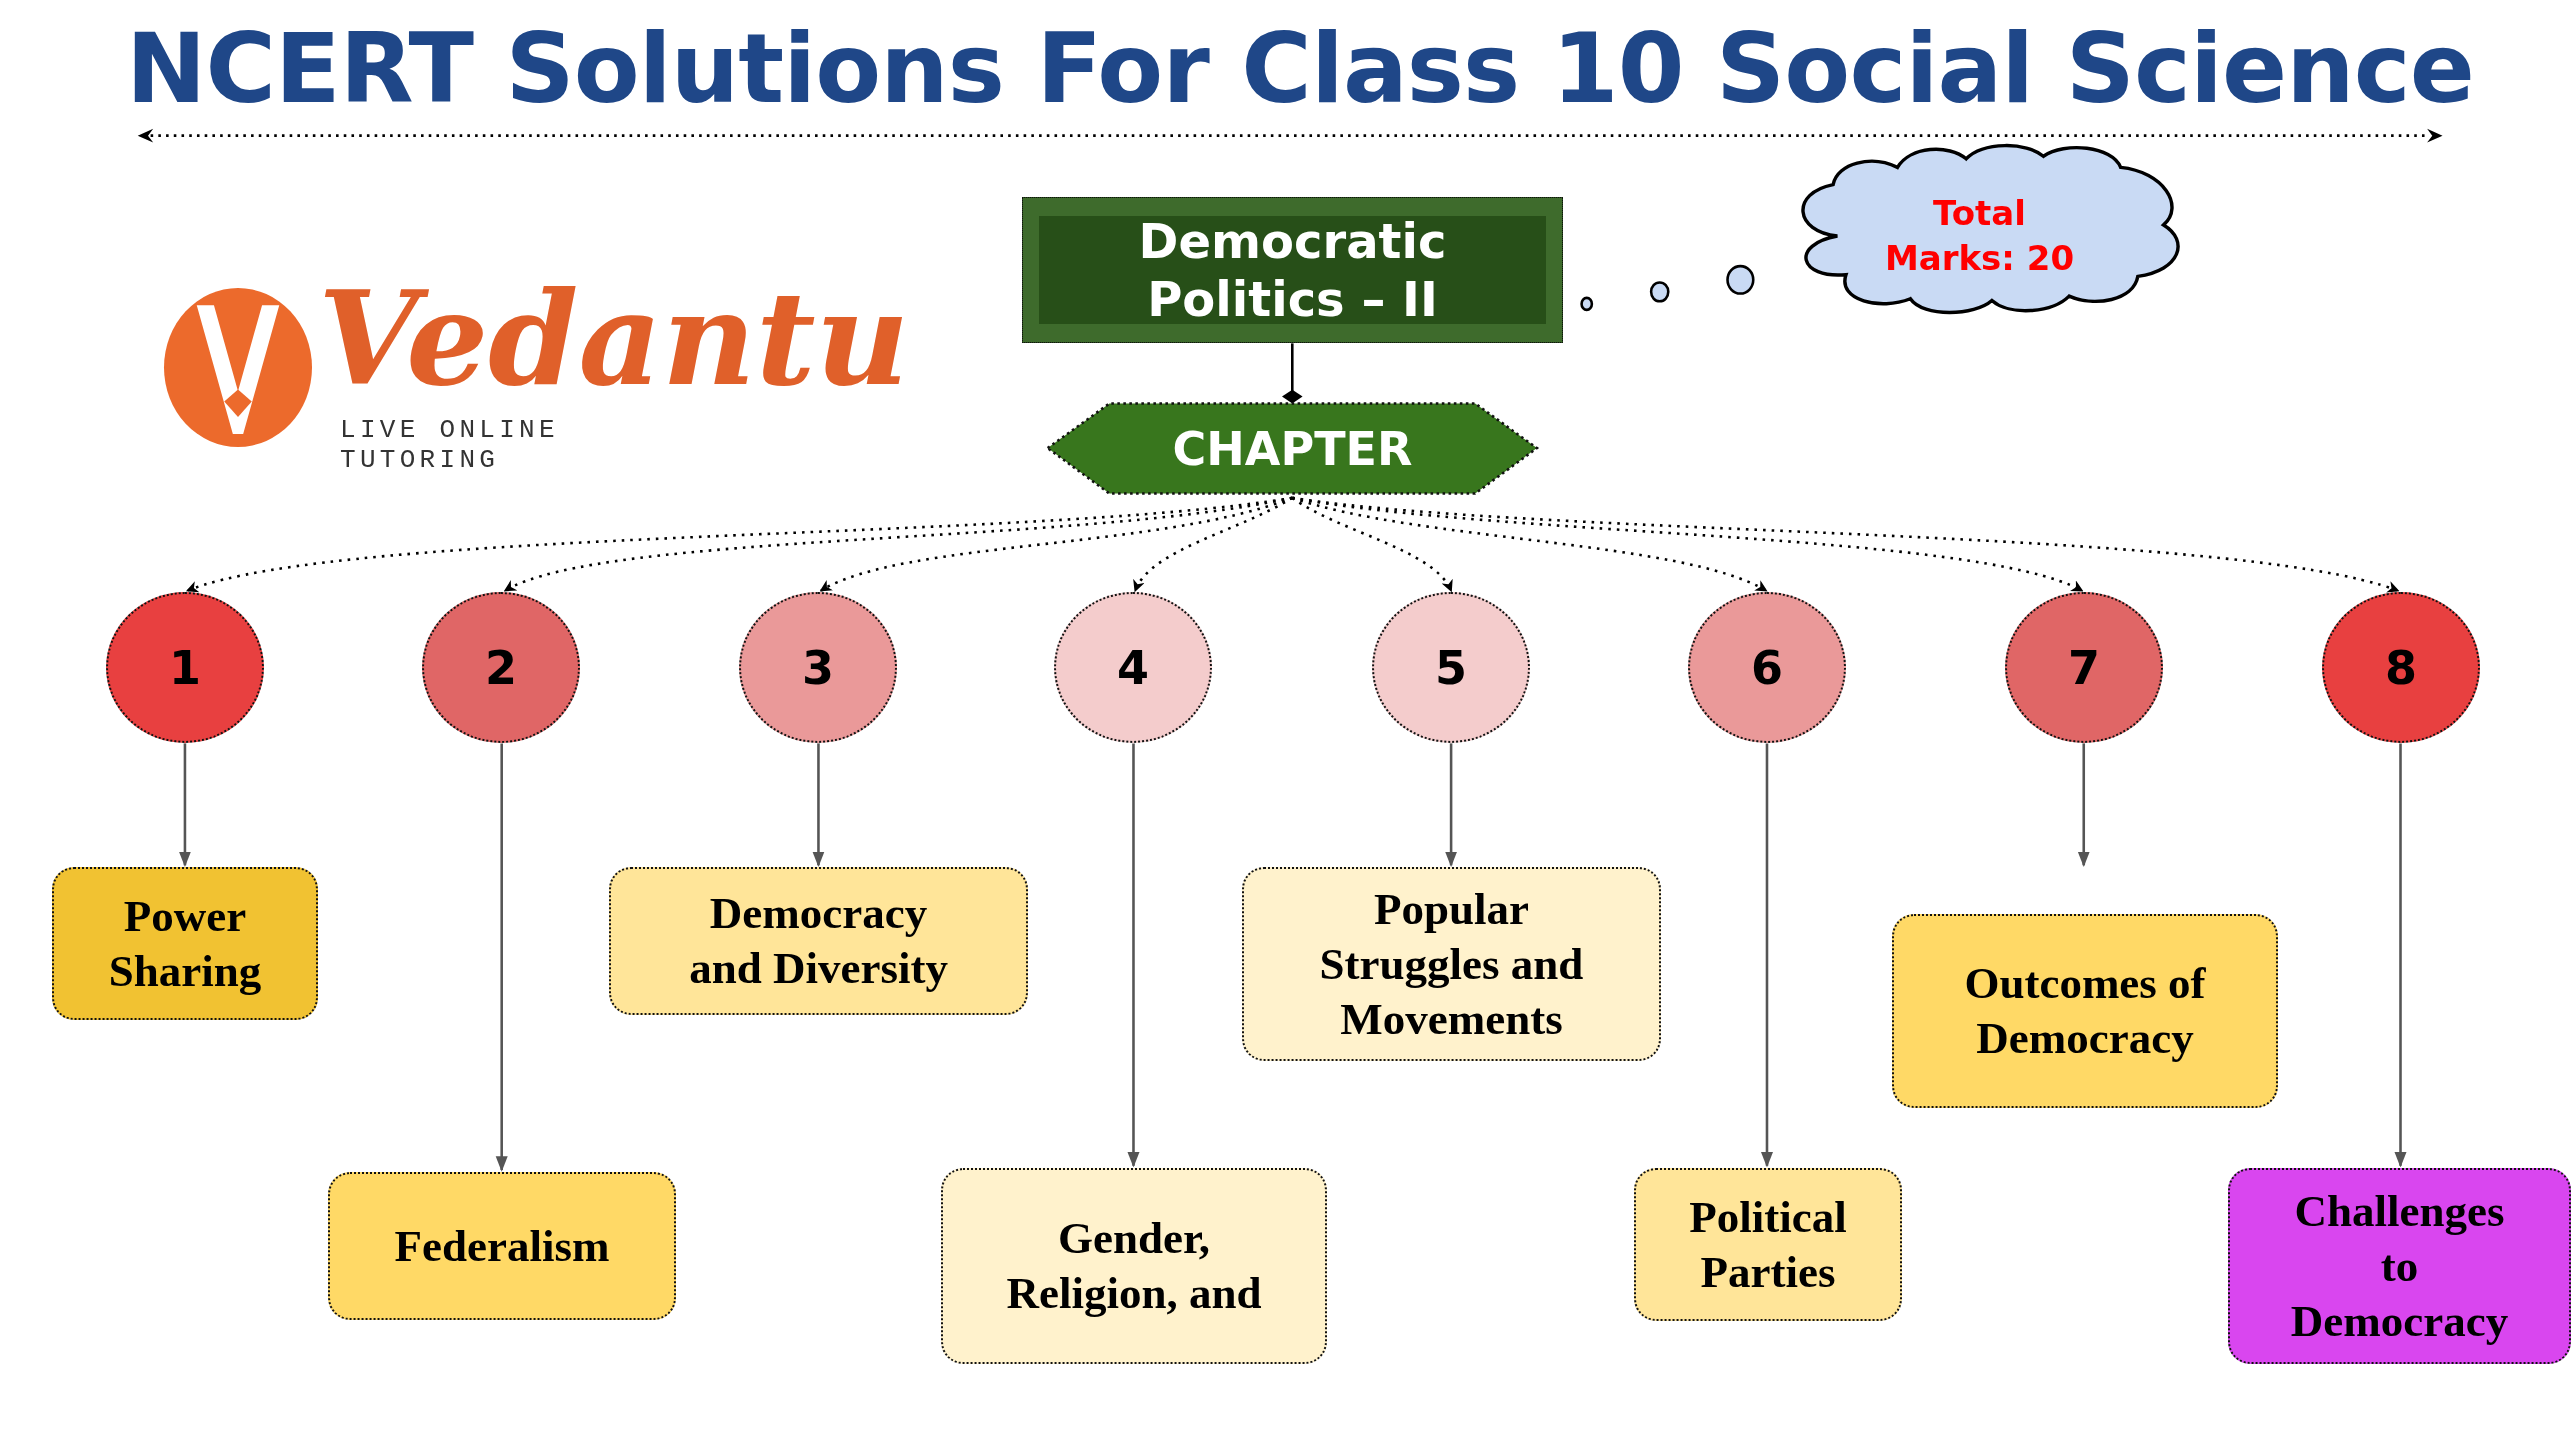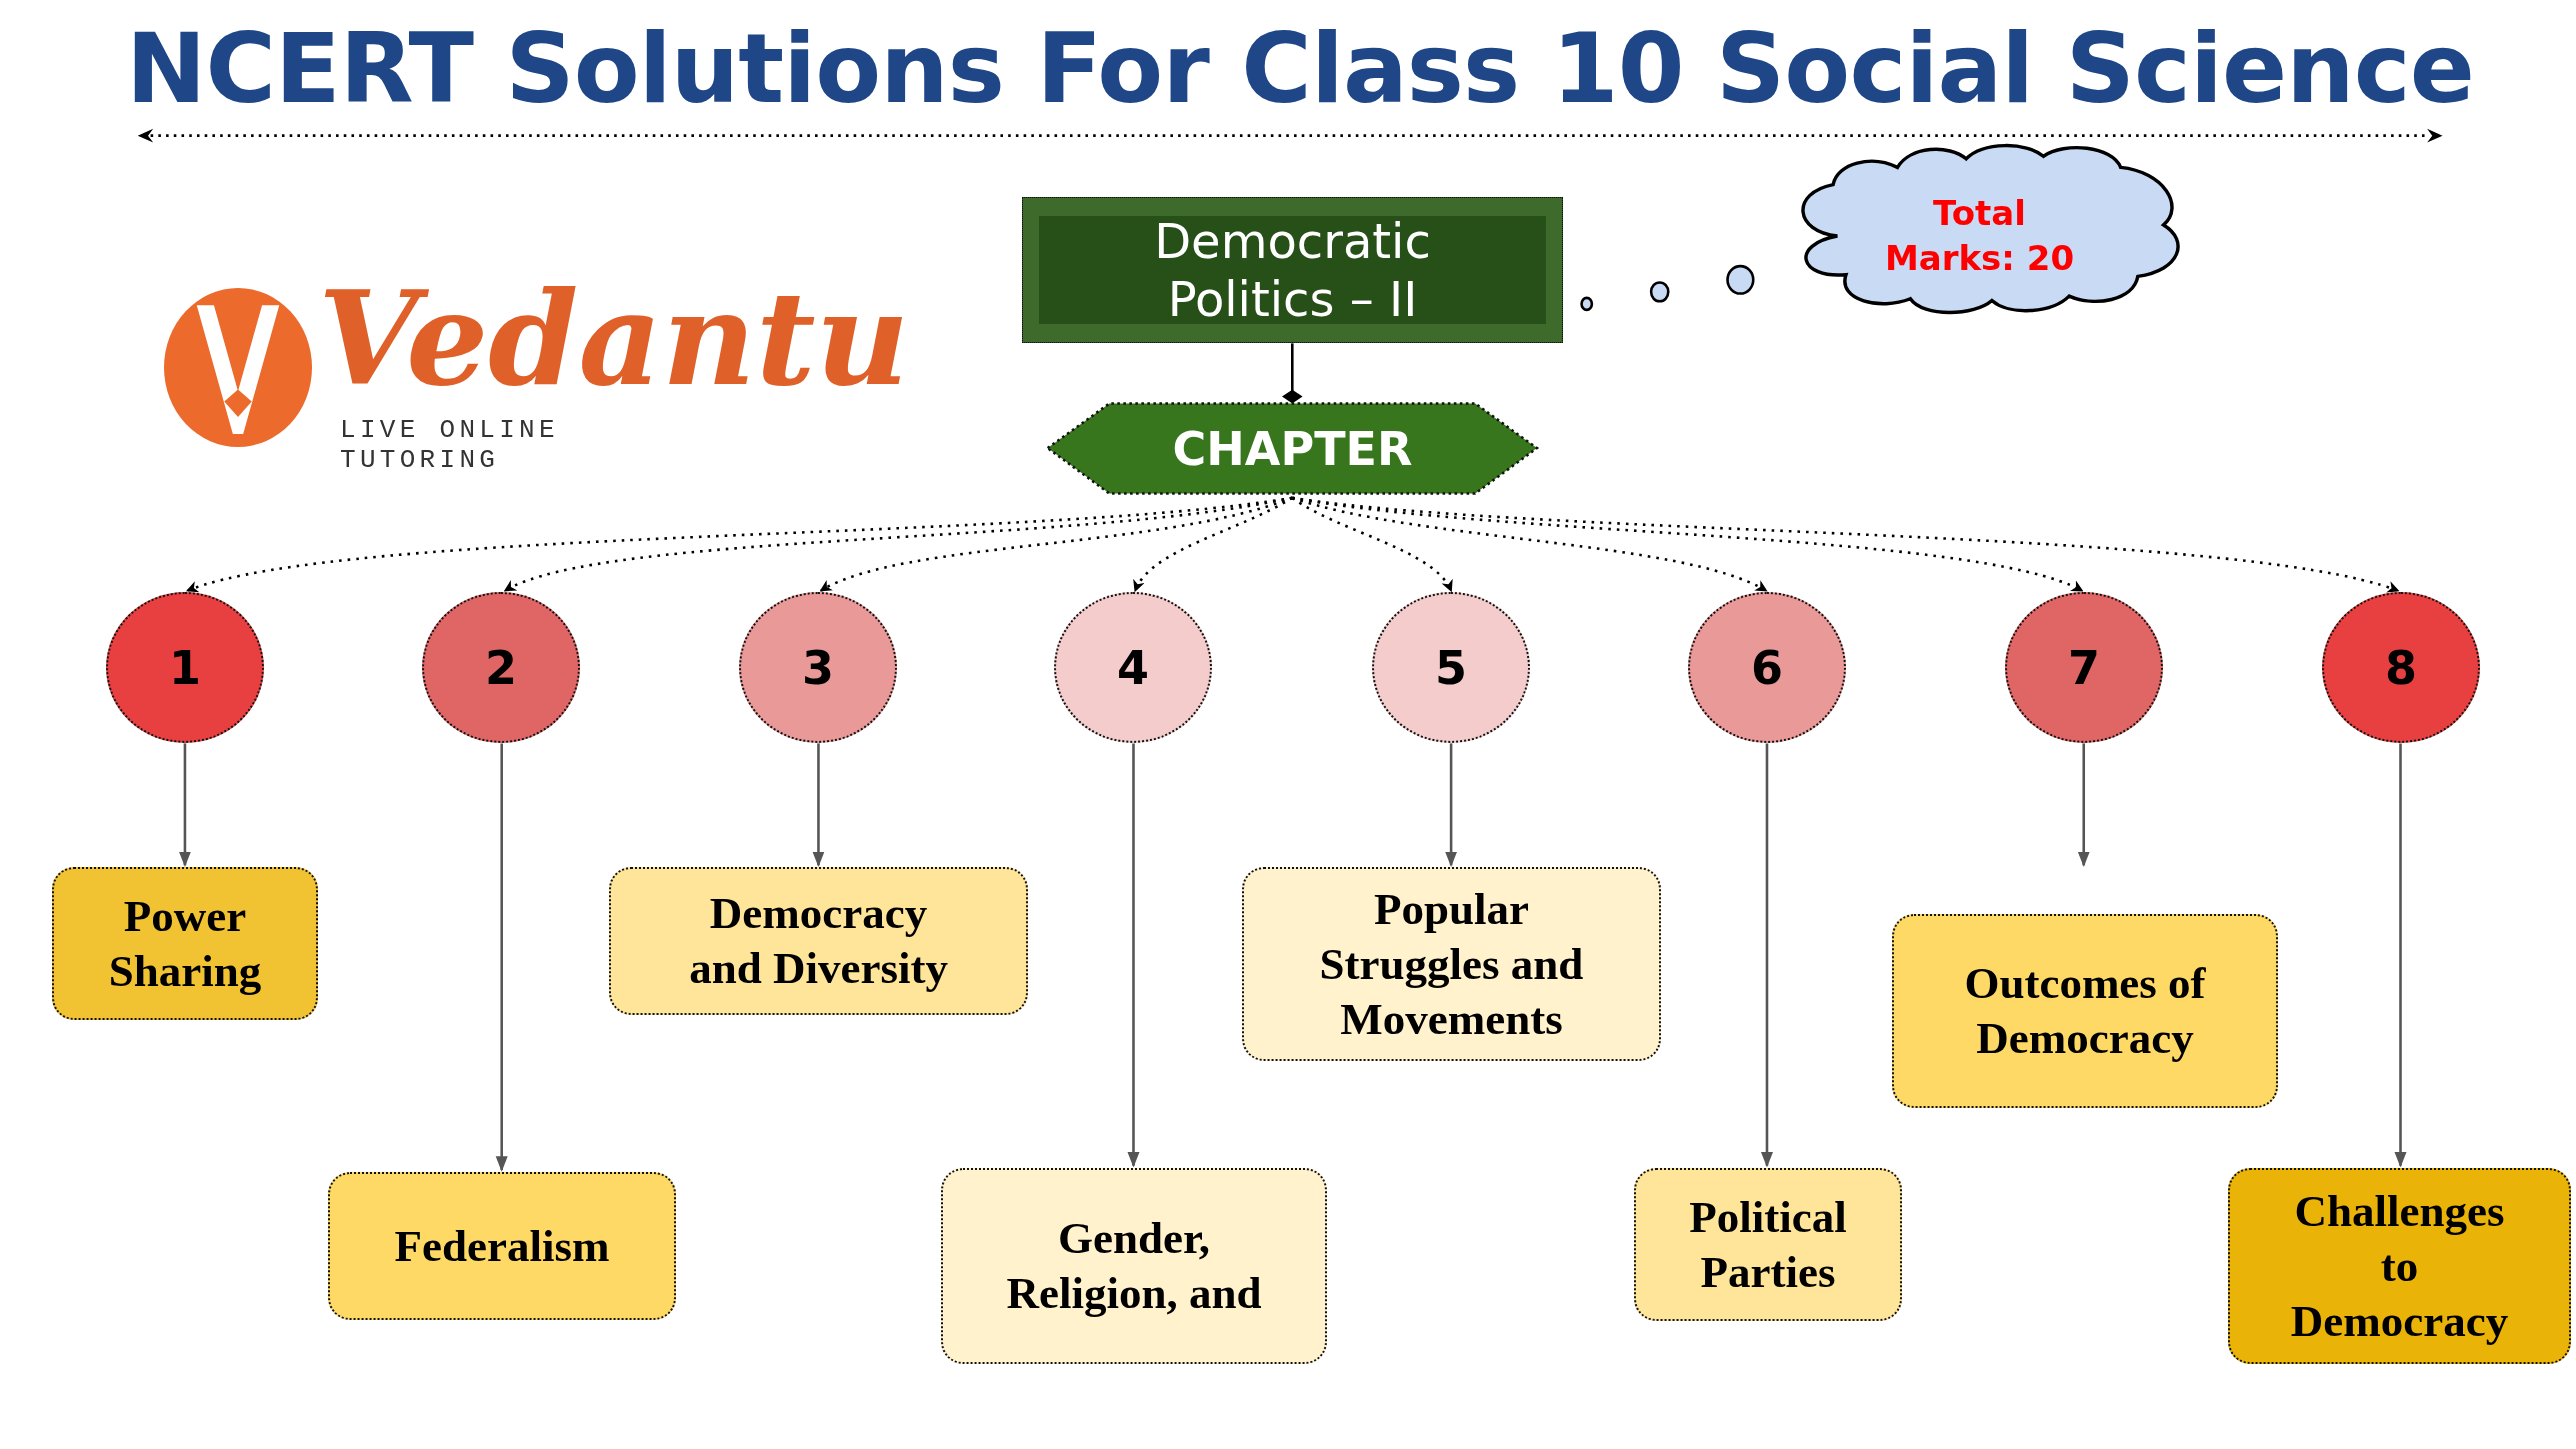--- a/index.html
+++ b/index.html
@@ -6,21 +6,21 @@
   body { width:2576px; height:1449px; position:relative; overflow:hidden; font-family:"Liberation Sans", sans-serif; }
   .abs { position:absolute; }
   #title { left:12px; top:8.6px; width:2576px; text-align:center; font-family:"DejaVu Sans", sans-serif; font-weight:bold; font-size:96px; color:#1F4788; letter-spacing:-0.9px; line-height:120px; }
   svg.lines { position:absolute; left:0; top:0; width:2576px; height:1449px; }
   .logo-wrap { left:155px; top:275px; width:558px; height:189px; }
   .logo-circle { position:absolute; left:8.6px; top:13px; width:148px; height:159px; border-radius:50%; background:#EC6A2C; }
   .logo-word { position:absolute; left:163px; top:-8.6px; font-family:"DejaVu Serif", serif; font-style:italic; font-weight:bold; font-size:129px; color:#E0602A; line-height:146px; }
   .logo-tag { position:absolute; left:185px; top:140px; font-family:Liberation Mono, monospace; font-size:26px; color:#333333; letter-spacing:4.3px; }
   .main-box { left:1022px; top:197px; width:541px; height:146px; background:#264E17; box-shadow: inset 0 0 0 19px #3E6B2C; border:1.7px dotted #111; box-sizing:border-box; display:flex; align-items:center; justify-content:center; }
   .main-inner { width:507px; height:108px; background:#274F18; display:flex; flex-direction:column; align-items:center; justify-content:center; }
-  .main-text { color:#ffffff; font-weight:normal; font-size:48px; line-height:58px; text-align:right; font-family:"DejaVu Sans", sans-serif; }
+  .main-text { color:#ffffff; font-weight:bold; font-size:48px; line-height:58px; text-align:right; font-family:"DejaVu Sans", sans-serif; }
   .cloud-text { left:1799px; top:191px; width:361px; text-align:center; color:#FF0000; font-weight:bold; font-size:34px; line-height:45px; font-family:"DejaVu Sans", sans-serif; }
   .hex-label { left:1048px; top:404px; width:489px; height:90px; display:flex; align-items:center; justify-content:center; color:#ffffff; font-weight:bold; font-size:46px; font-family:"DejaVu Sans", sans-serif; }
   .circle { position:absolute; width:158px; height:151px; border-radius:50%; border:2.6px dotted #111; box-sizing:border-box; display:flex; align-items:center; justify-content:center; font-weight:bold; font-size:46px; color:#000; font-family:"DejaVu Sans", sans-serif; }
   .topic { position:absolute; border:2.6px dotted #111; box-sizing:border-box; border-radius:22px; display:flex; align-items:center; justify-content:center; text-align:center; font-weight:bold; font-size:45px; line-height:55px; color:#000; font-family:Liberation Serif, serif; }
 </style>
 </head>
 <body>
 
 <div id="title" class="abs">NCERT Solutions For Class 10 Social Science</div>
 
@@ -149,20 +149,20 @@
       <div>Political</div>
       <div>Parties</div>
     </div>
 </div>
 <div class="topic" style="left:1892px; top:914px; width:386px; height:194px; background:#FFD966;">
   <div>
       <div>Outcomes of</div>
       <div>Democracy</div>
     </div>
 </div>
-<div class="topic" style="left:2228px; top:1168px; width:343px; height:196px; background:#eab308;">
+<div class="topic" style="left:2228px; top:1168px; width:343px; height:196px; background:#d946ef;">
   <div>
       <div>Challenges</div>
       <div>to</div>
       <div>Democracy</div>
     </div>
 </div>
 
 
 </body></html>

